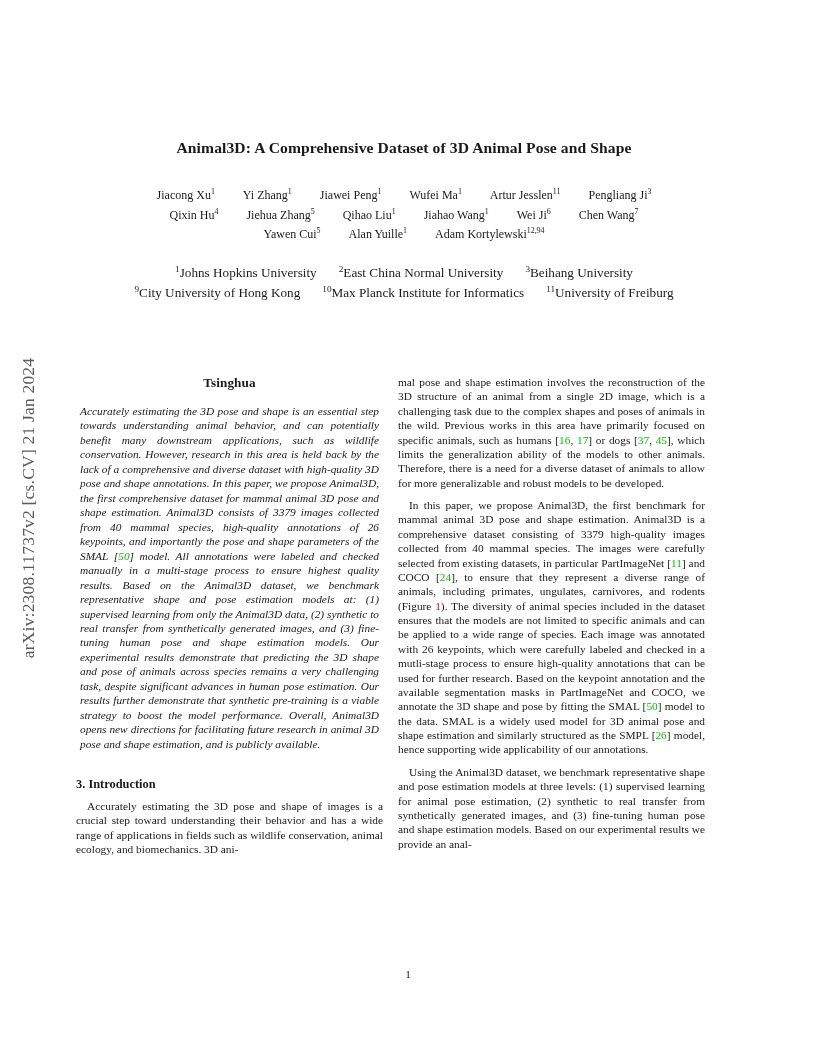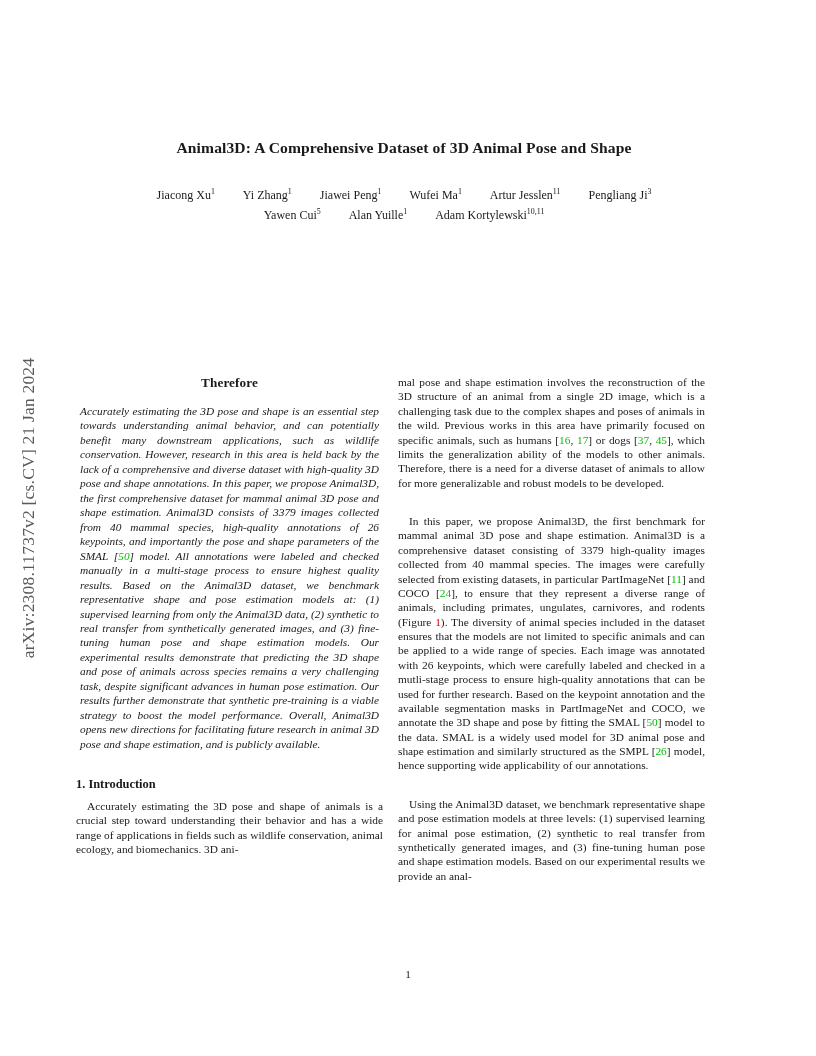--- a/index.html
+++ b/index.html
@@ -141,21 +141,21 @@
     padding-top: 22px;
     padding-bottom: 6px;
     text-align: left;
   }
 
   p.para {
     margin: 0;
     text-indent: 11px;
   }
   p.para + p.para {
-    margin-top: 24px;
+    margin-top: 8px;
   }
   p.para.cont {
     text-indent: 0;
   }
 
   .cite { color: #00c000; }
   .ref-fig { color: #e00000; }
 
   #page-number {
     position: absolute;
@@ -173,32 +173,35 @@
   <span class="stamp-text">arXiv:2308.11737v2  [cs.CV]  21 Jan 2024</span>
 </div>
 
 <div id="page">
 
   <div class="header-block">
     <h1 id="paper-title">Animal3D: A Comprehensive Dataset of 3D Animal Pose and Shape</h1>
 
     <div class="authors">
       <div class="author-row" id="author-row-0"><span class="author">Jiacong Xu<sup>1</sup></span><span class="author">Yi Zhang<sup>1</sup></span><span class="author">Jiawei Peng<sup>1</sup></span><span class="author">Wufei Ma<sup>1</sup></span><span class="author">Artur Jesslen<sup>11</sup></span><span class="author">Pengliang Ji<sup>3</sup></span></div>
-      <div class="author-row" id="author-row-3"><span class="author">Yawen Cui<sup>5</sup></span><span class="author">Alan Yuille<sup>1</sup></span><span class="author">Adam Kortylewski<sup>10,11</sup></span></div>
+      <div class="author-row" id="author-row-1"><span class="author">Qixin Hu<sup>4</sup></span><span class="author">Jiehua Zhang<sup>5</sup></span><span class="author">Qihao Liu<sup>1</sup></span><span class="author">Jiahao Wang<sup>1</sup></span><span class="author">Wei Ji<sup>6</sup></span><span class="author">Chen Wang<sup>7</sup></span></div>
+      <div class="author-row" id="author-row-3"><span class="author">Yawen Cui<sup>5</sup></span><span class="author">Alan Yuille<sup>1</sup></span><span class="author">Adam Kortylewski<sup>12,94</sup></span></div>
     </div>
 
     <div class="affiliations">
+      <div class="affil-row" id="affil-row-0"><span class="affil"><sup>1</sup>Johns Hopkins University</span><span class="affil"><sup>2</sup>East China Normal University</span><span class="affil"><sup>3</sup>Beihang University</span></div>
+      <div class="affil-row" id="affil-row-2"><span class="affil"><sup>9</sup>City University of Hong Kong</span><span class="affil"><sup>10</sup>Max Planck Institute for Informatics</span><span class="affil"><sup>11</sup>University of Freiburg</span></div>
     </div>
   </div>
 
   <div class="col" id="left-column">
-    <div class="abstract-heading">Therefore</div>
+    <div class="abstract-heading">Tsinghua</div>
     <p class="abstract-body" id="abstract-body">Accurately estimating the 3D pose and shape is an essential step towards understanding animal behavior, and can potentially benefit many downstream applications, such as wildlife conservation. However, research in this area is held back by the lack of a comprehensive and diverse dataset with high-quality 3D pose and shape annotations. In this paper, we propose Animal3D, the first comprehensive dataset for mammal animal 3D pose and shape estimation. Animal3D consists of 3379 images collected from 40 mammal species, high-quality annotations of 26 keypoints, and importantly the pose and shape parameters of the SMAL [<span class="cite">50</span>] model. All annotations were labeled and checked manually in a multi-stage process to ensure highest quality results. Based on the Animal3D dataset, we benchmark representative shape and pose estimation models at: (1) supervised learning from only the Animal3D data, (2) synthetic to real transfer from synthetically generated images, and (3) fine-tuning human pose and shape estimation models. Our experimental results demonstrate that predicting the 3D shape and pose of animals across species remains a very challenging task, despite significant advances in human pose estimation. Our results further demonstrate that synthetic pre-training is a viable strategy to boost the model performance. Overall, Animal3D opens new directions for facilitating future research in animal 3D pose and shape estimation, and is publicly available.</p>
-    <div class="section-heading">1. Introduction</div>
-    <p class="para">Accurately estimating the 3D pose and shape of animals is a crucial step toward understanding their behavior and has a wide range of applications in fields such as wildlife conservation, animal ecology, and biomechanics. 3D ani-</p>
+    <div class="section-heading">3. Introduction</div>
+    <p class="para">Accurately estimating the 3D pose and shape of images is a crucial step toward understanding their behavior and has a wide range of applications in fields such as wildlife conservation, animal ecology, and biomechanics. 3D ani-</p>
   </div>
 
   <div class="col" id="right-column">
     <p class="para cont" id="rc-para-1">mal pose and shape estimation involves the reconstruction of the 3D structure of an animal from a single 2D image, which is a challenging task due to the complex shapes and poses of animals in the wild. Previous works in this area have primarily focused on specific animals, such as humans [<span class="cite">16</span>, <span class="cite">17</span>] or dogs [<span class="cite">37</span>, <span class="cite">45</span>], which limits the generalization ability of the models to other animals. Therefore, there is a need for a diverse dataset of animals to allow for more generalizable and robust models to be developed.</p>
     <p class="para" id="rc-para-2">In this paper, we propose Animal3D, the first benchmark for mammal animal 3D pose and shape estimation. Animal3D is a comprehensive dataset consisting of 3379 high-quality images collected from 40 mammal species. The images were carefully selected from existing datasets, in particular PartImageNet [<span class="cite">11</span>] and COCO [<span class="cite">24</span>], to ensure that they represent a diverse range of animals, including primates, ungulates, carnivores, and rodents (Figure <span class="ref-fig">1</span>). The diversity of animal species included in the dataset ensures that the models are not limited to specific animals and can be applied to a wide range of species. Each image was annotated with 26 keypoints, which were carefully labeled and checked in a mutli-stage process to ensure high-quality annotations that can be used for further research. Based on the keypoint annotation and the available segmentation masks in PartImageNet and COCO, we annotate the 3D shape and pose by fitting the SMAL [<span class="cite">50</span>] model to the data. SMAL is a widely used model for 3D animal pose and shape estimation and similarly structured as the SMPL [<span class="cite">26</span>] model, hence supporting wide applicability of our annotations.</p>
     <p class="para">Using the Animal3D dataset, we benchmark representative shape and pose estimation models at three levels: (1) supervised learning for animal pose estimation, (2) synthetic to real transfer from synthetically generated images, and (3) fine-tuning human pose and shape estimation models. Based on our experimental results we provide an anal-</p>
   </div>
 
   <div id="page-number">1</div>
 

